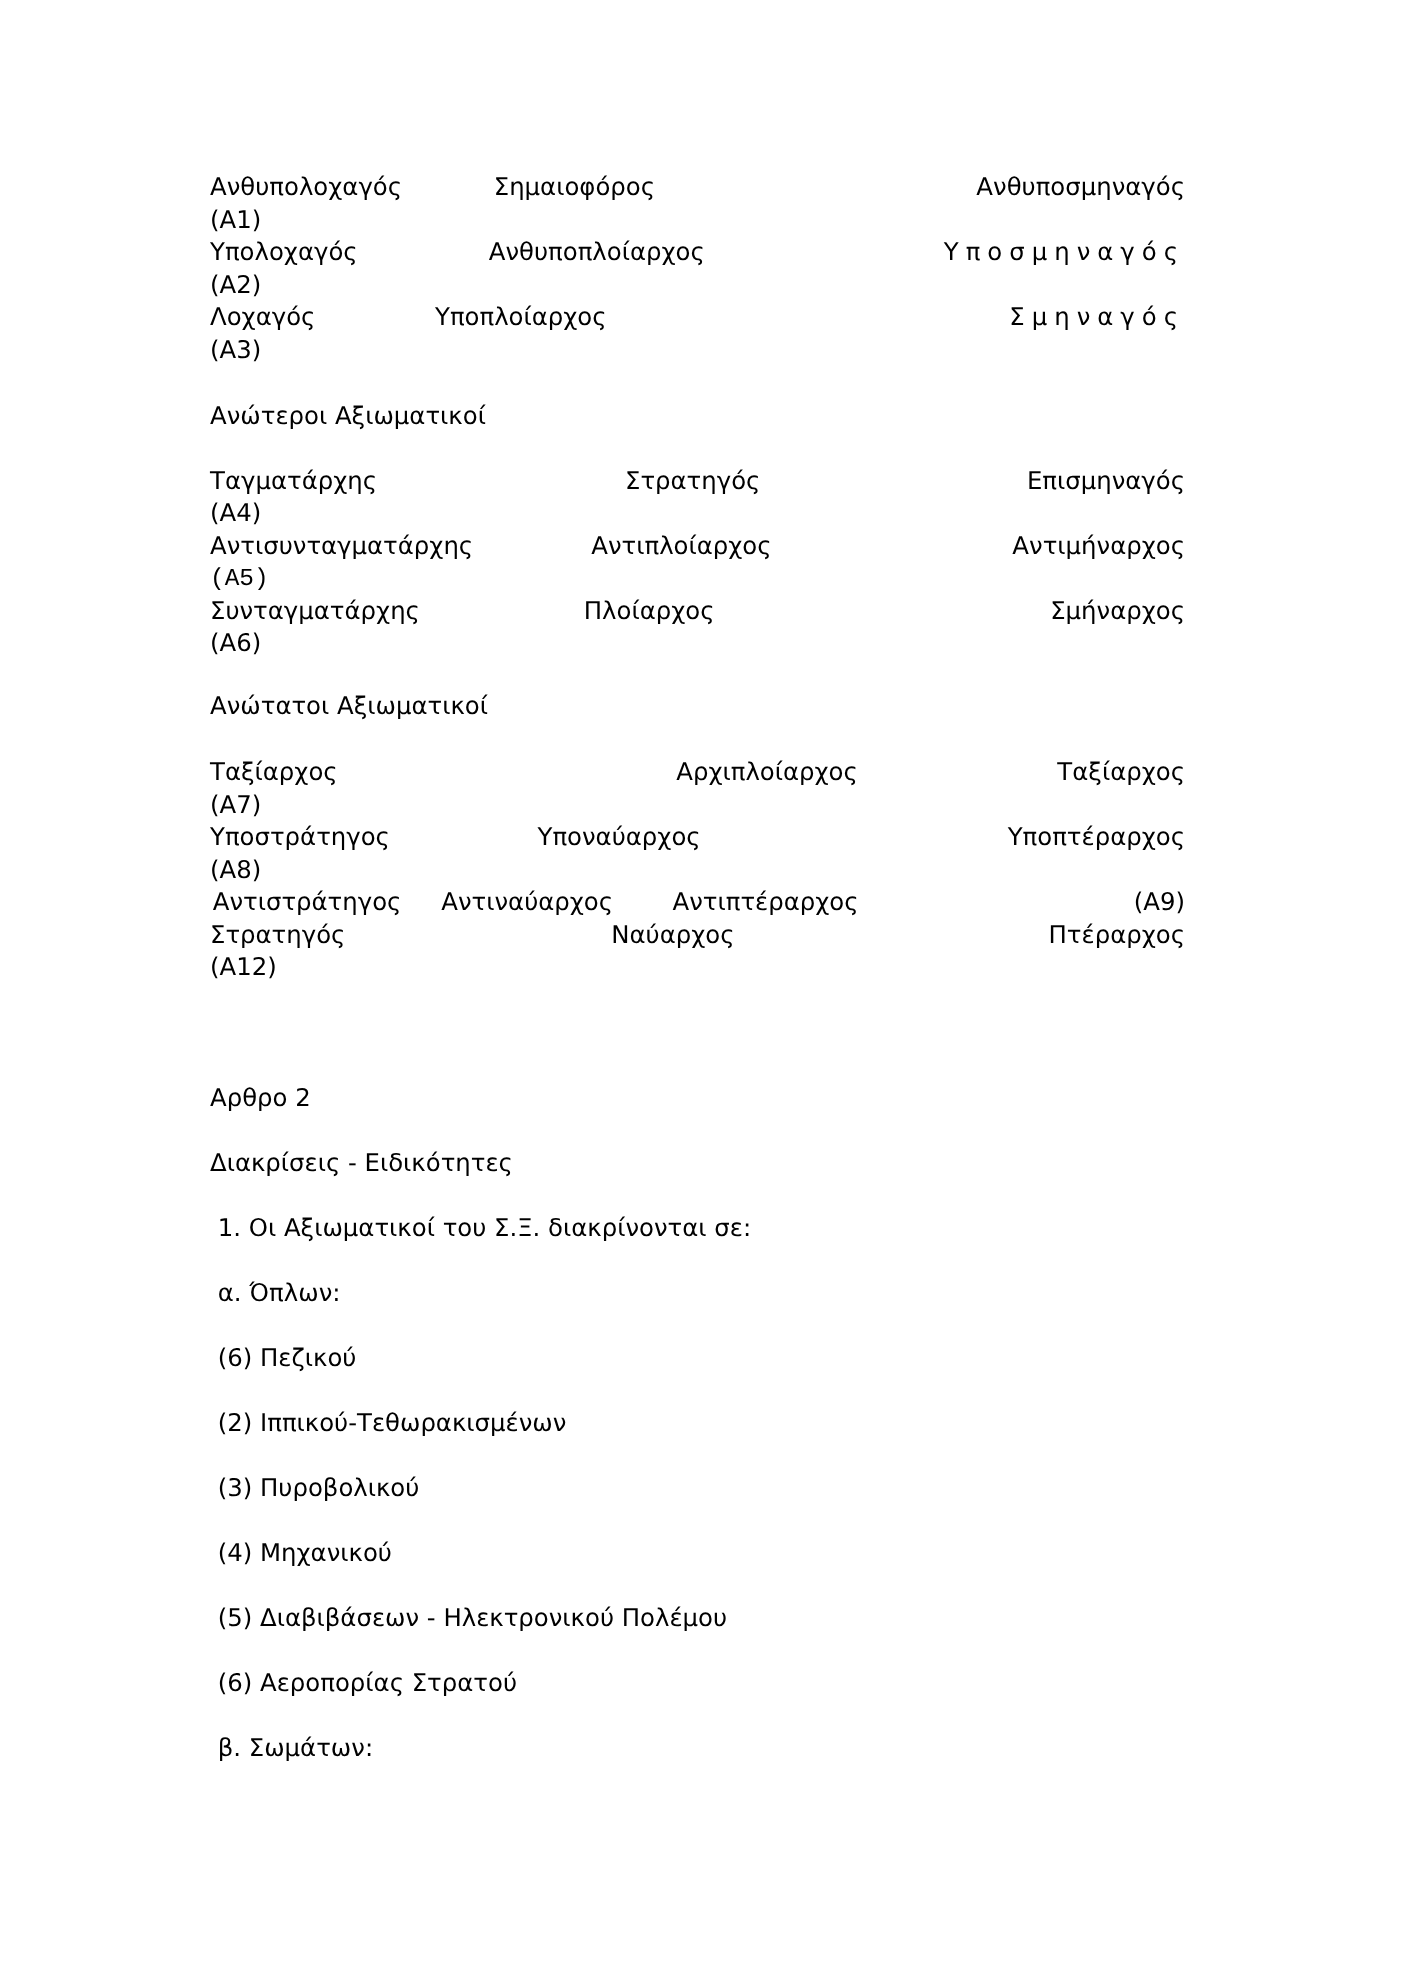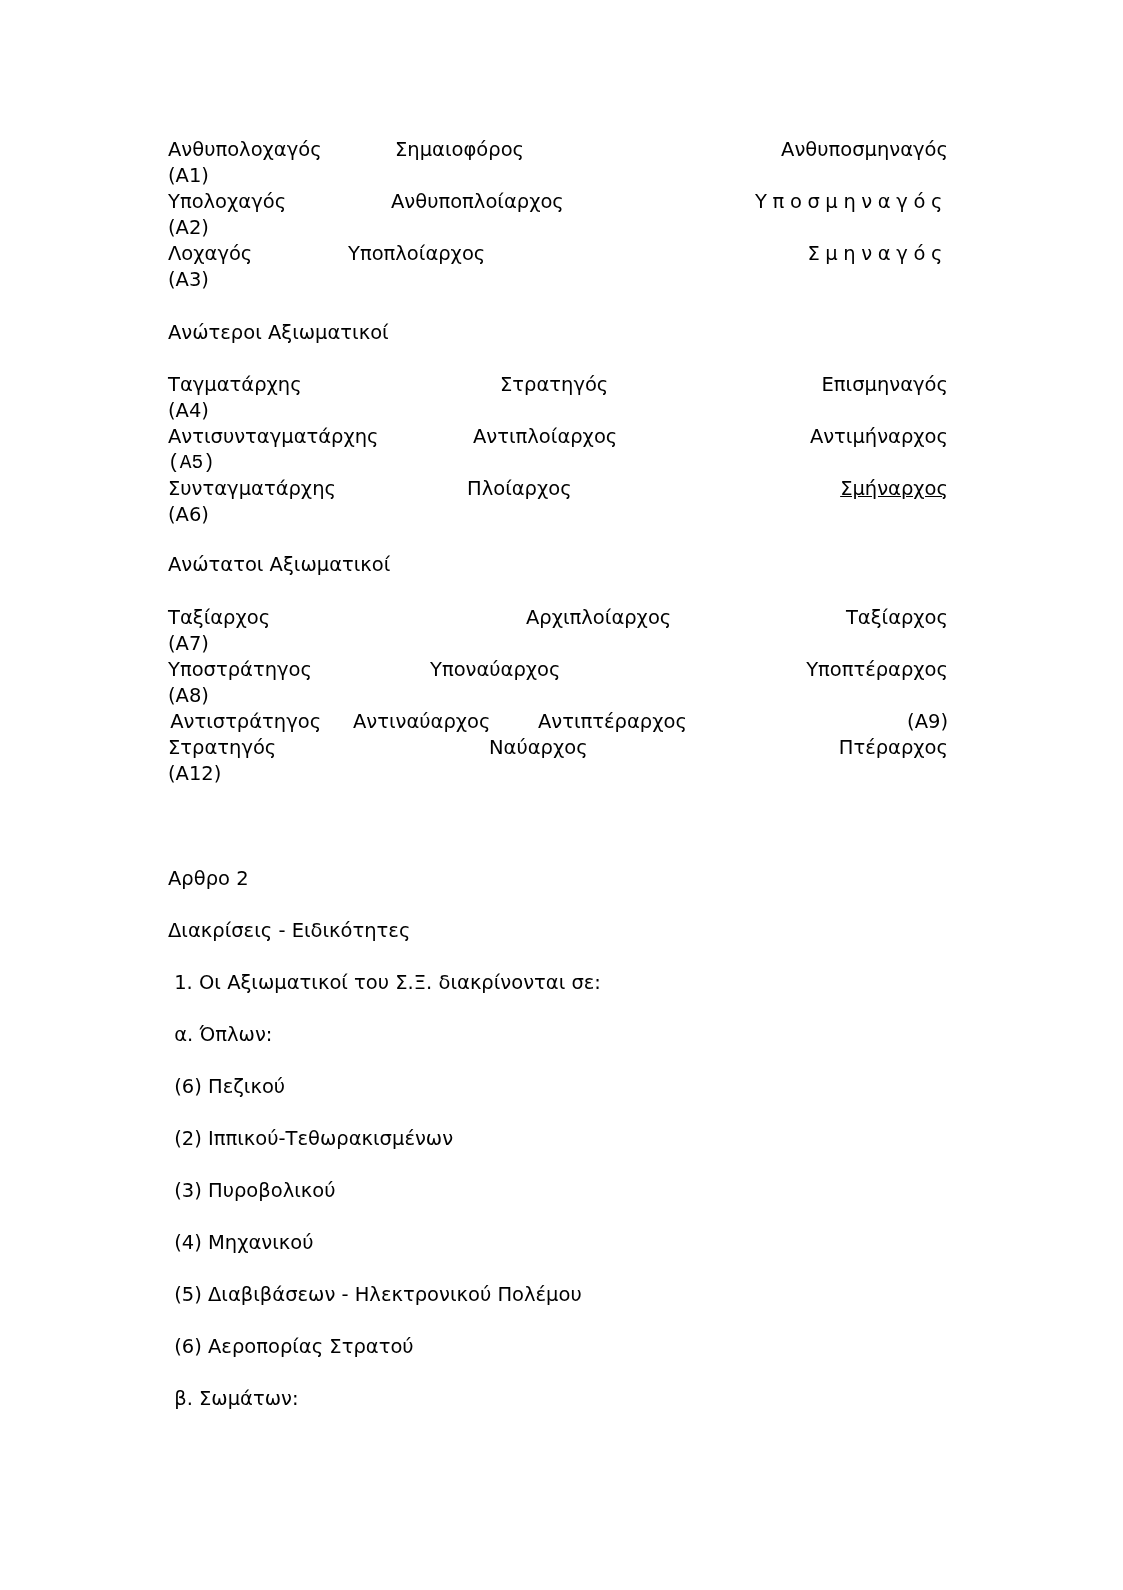--- a/index.html
+++ b/index.html
@@ -92,29 +92,29 @@
         <span class="cell" style="left: 168px;">Αντισυνταγματάρχης</span>
         <span class="cell" style="left: 473px;">Αντιπλοίαρχος</span>
         <span class="cell right" style="right: 175px;">Αντιμήναρχος</span>
       </div>
       <div class="line" style="top: 450px;">
         <span class="cell" style="left: 168px; font-family: Liberation Mono, monospace;">(Α5)</span>
       </div>
       <div class="line" style="top: 476px;">
         <span class="cell" style="left: 168px;">Συνταγματάρχης</span>
         <span class="cell" style="left: 467px;">Πλοίαρχος</span>
-        <span class="cell right" style="right: 175px; text-decoration: underline;">Σμήναρχος</span>
+        <span class="cell right" style="right: 175px;">Σμήναρχος</span>
       </div>
       <div class="line" style="top: 502px;">
         <span class="cell" style="left: 168px;">(Α6)</span>
       </div>
       <div class="para" style="top: 552px;">Ανώτατοι Αξιωματικοί</div>
       <div class="line" style="top: 605px;">
         <span class="cell" style="left: 168px;">Ταξίαρχος</span>
-        <span class="cell" style="left: 526px; text-align: center;">Αρχιπλοίαρχος</span>
+        <span class="cell" style="left: 541px; text-align: center;">Αρχιπλοίαρχος</span>
         <span class="cell right" style="right: 175px;">Ταξίαρχος</span>
       </div>
       <div class="line" style="top: 631px;">
         <span class="cell" style="left: 168px;">(Α7)</span>
       </div>
       <div class="line" style="top: 657px;">
         <span class="cell" style="left: 168px;">Υποστράτηγος</span>
         <span class="cell" style="left: 430px;">Υποναύαρχος</span>
         <span class="cell right" style="right: 175px;">Υποπτέραρχος</span>
       </div>

